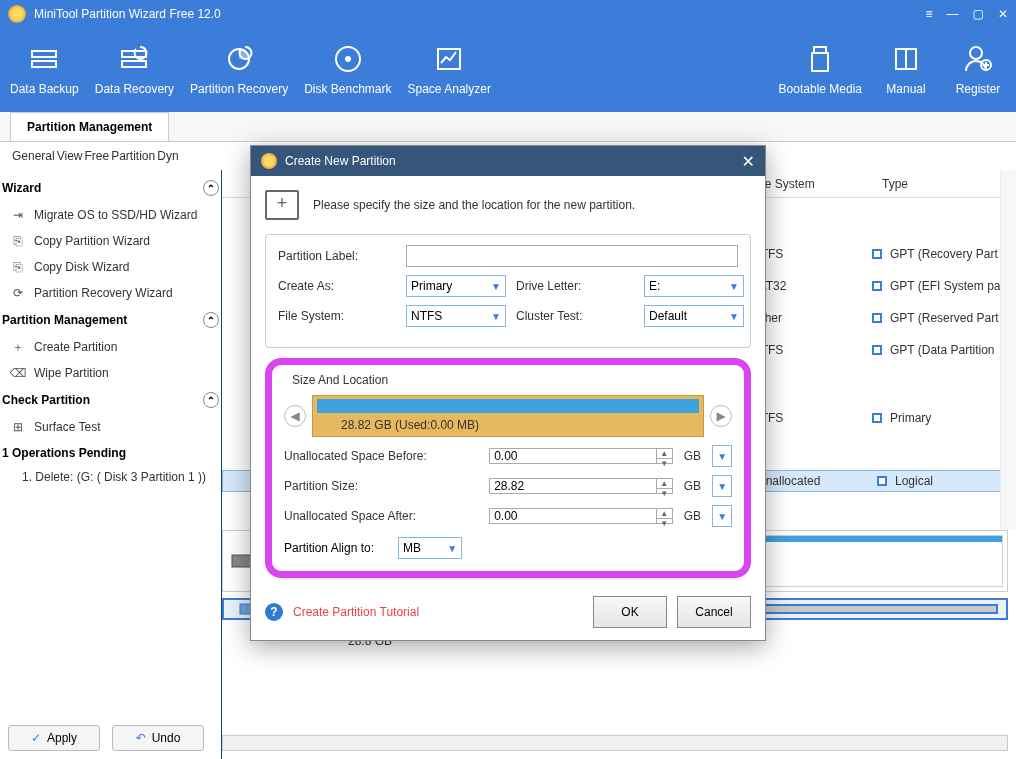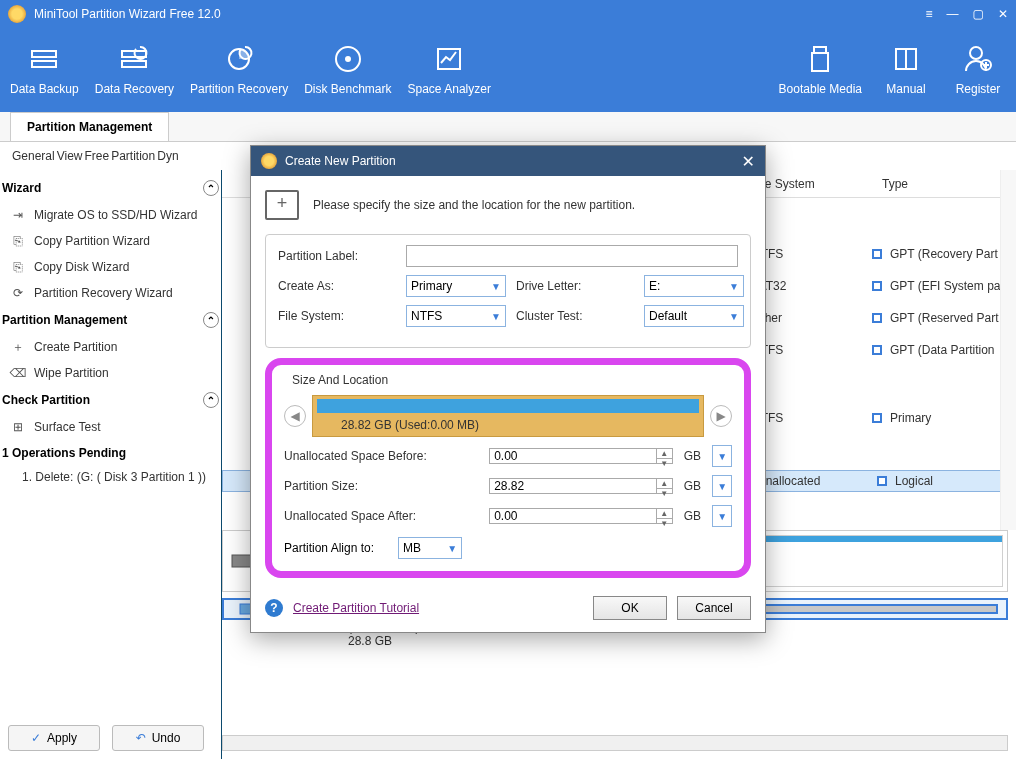--- a/index.html
+++ b/index.html
@@ -99,23 +99,23 @@
 .spin{width:186px;height:16px;border:1px solid #aaa;display:flex;align-items:center;padding:0 4px;position:relative}
 .spin .sp{position:absolute;right:0;top:0;bottom:0;width:16px;border-left:1px solid #aaa;display:flex;flex-direction:column}
 .spin .sp div{flex:1;display:flex;align-items:center;justify-content:center;font-size:8px;color:#666;cursor:pointer}
 .spin .sp div:first-child{border-bottom:1px solid #aaa}
 .unit{width:24px;text-align:center;color:#333}
 .unitsel{width:20px;height:22px;border:1px solid #8bb3e0;display:flex;align-items:center;justify-content:center;color:#3b7dd8;font-size:10px;cursor:pointer}
 .align-row{display:flex;align-items:center;gap:24px;margin-top:10px}
 .align-row .sel{width:64px;min-width:64px}
 .dlg-foot{display:flex;align-items:center;padding:8px 14px 12px;gap:10px}
 .dlg-foot .help{width:18px;height:18px;border-radius:50%;background:#2f7bd0;color:#fff;display:flex;align-items:center;justify-content:center;font-weight:bold}
-.dlg-foot a{color:#701a75;text-decoration:underline;cursor:pointer}
+.dlg-foot a{color:#ef4444;cursor:pointer}
 .dlg-foot .sp{flex:1}
-.dlg-foot button{width:74px;height:24px;border:1px solid #888;background:linear-gradient(#f8f8f8,#e5e5e5);cursor:pointer}
+.dlg-foot button{width:74px;height:32px;border:1px solid #888;background:linear-gradient(#f8f8f8,#e5e5e5);cursor:pointer}
 </style>
 </head>
 <body>
 
 <div class="titlebar">
   <div class="logo"></div>
   <div class="title">MiniTool Partition Wizard Free 12.0</div>
   <div class="winbtns">
     <span>≡</span>
     <span>—</span>

